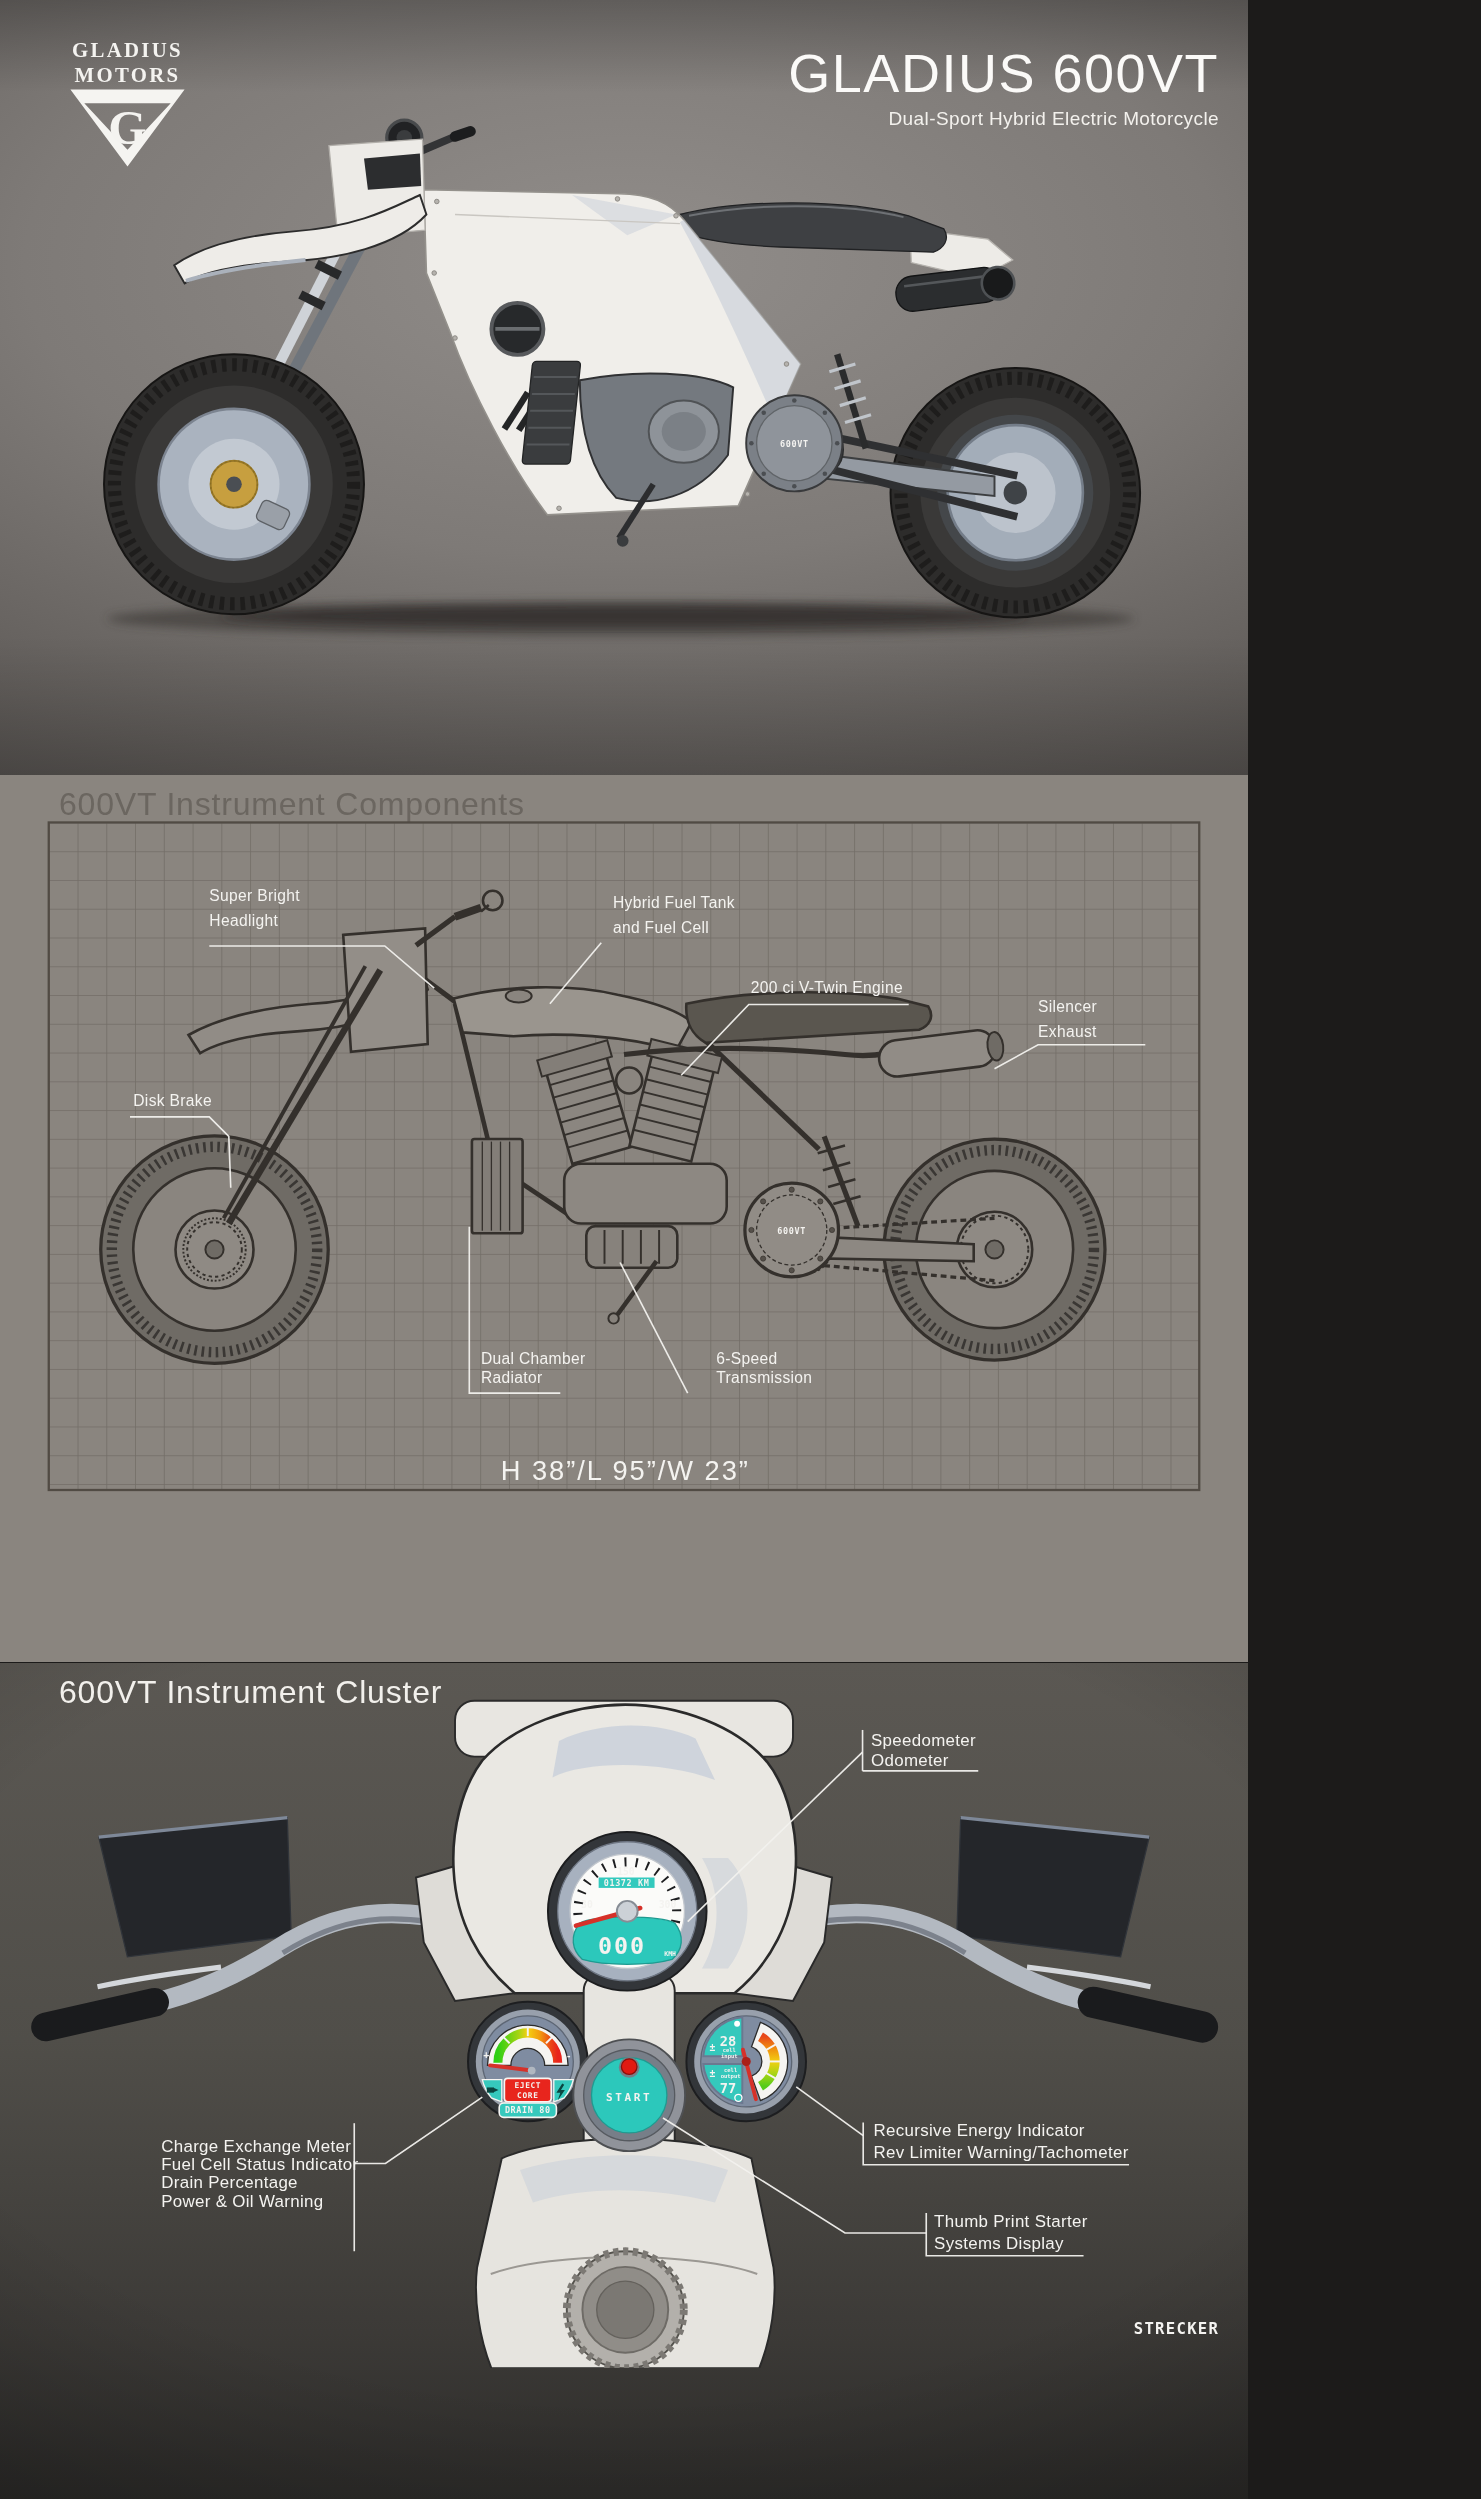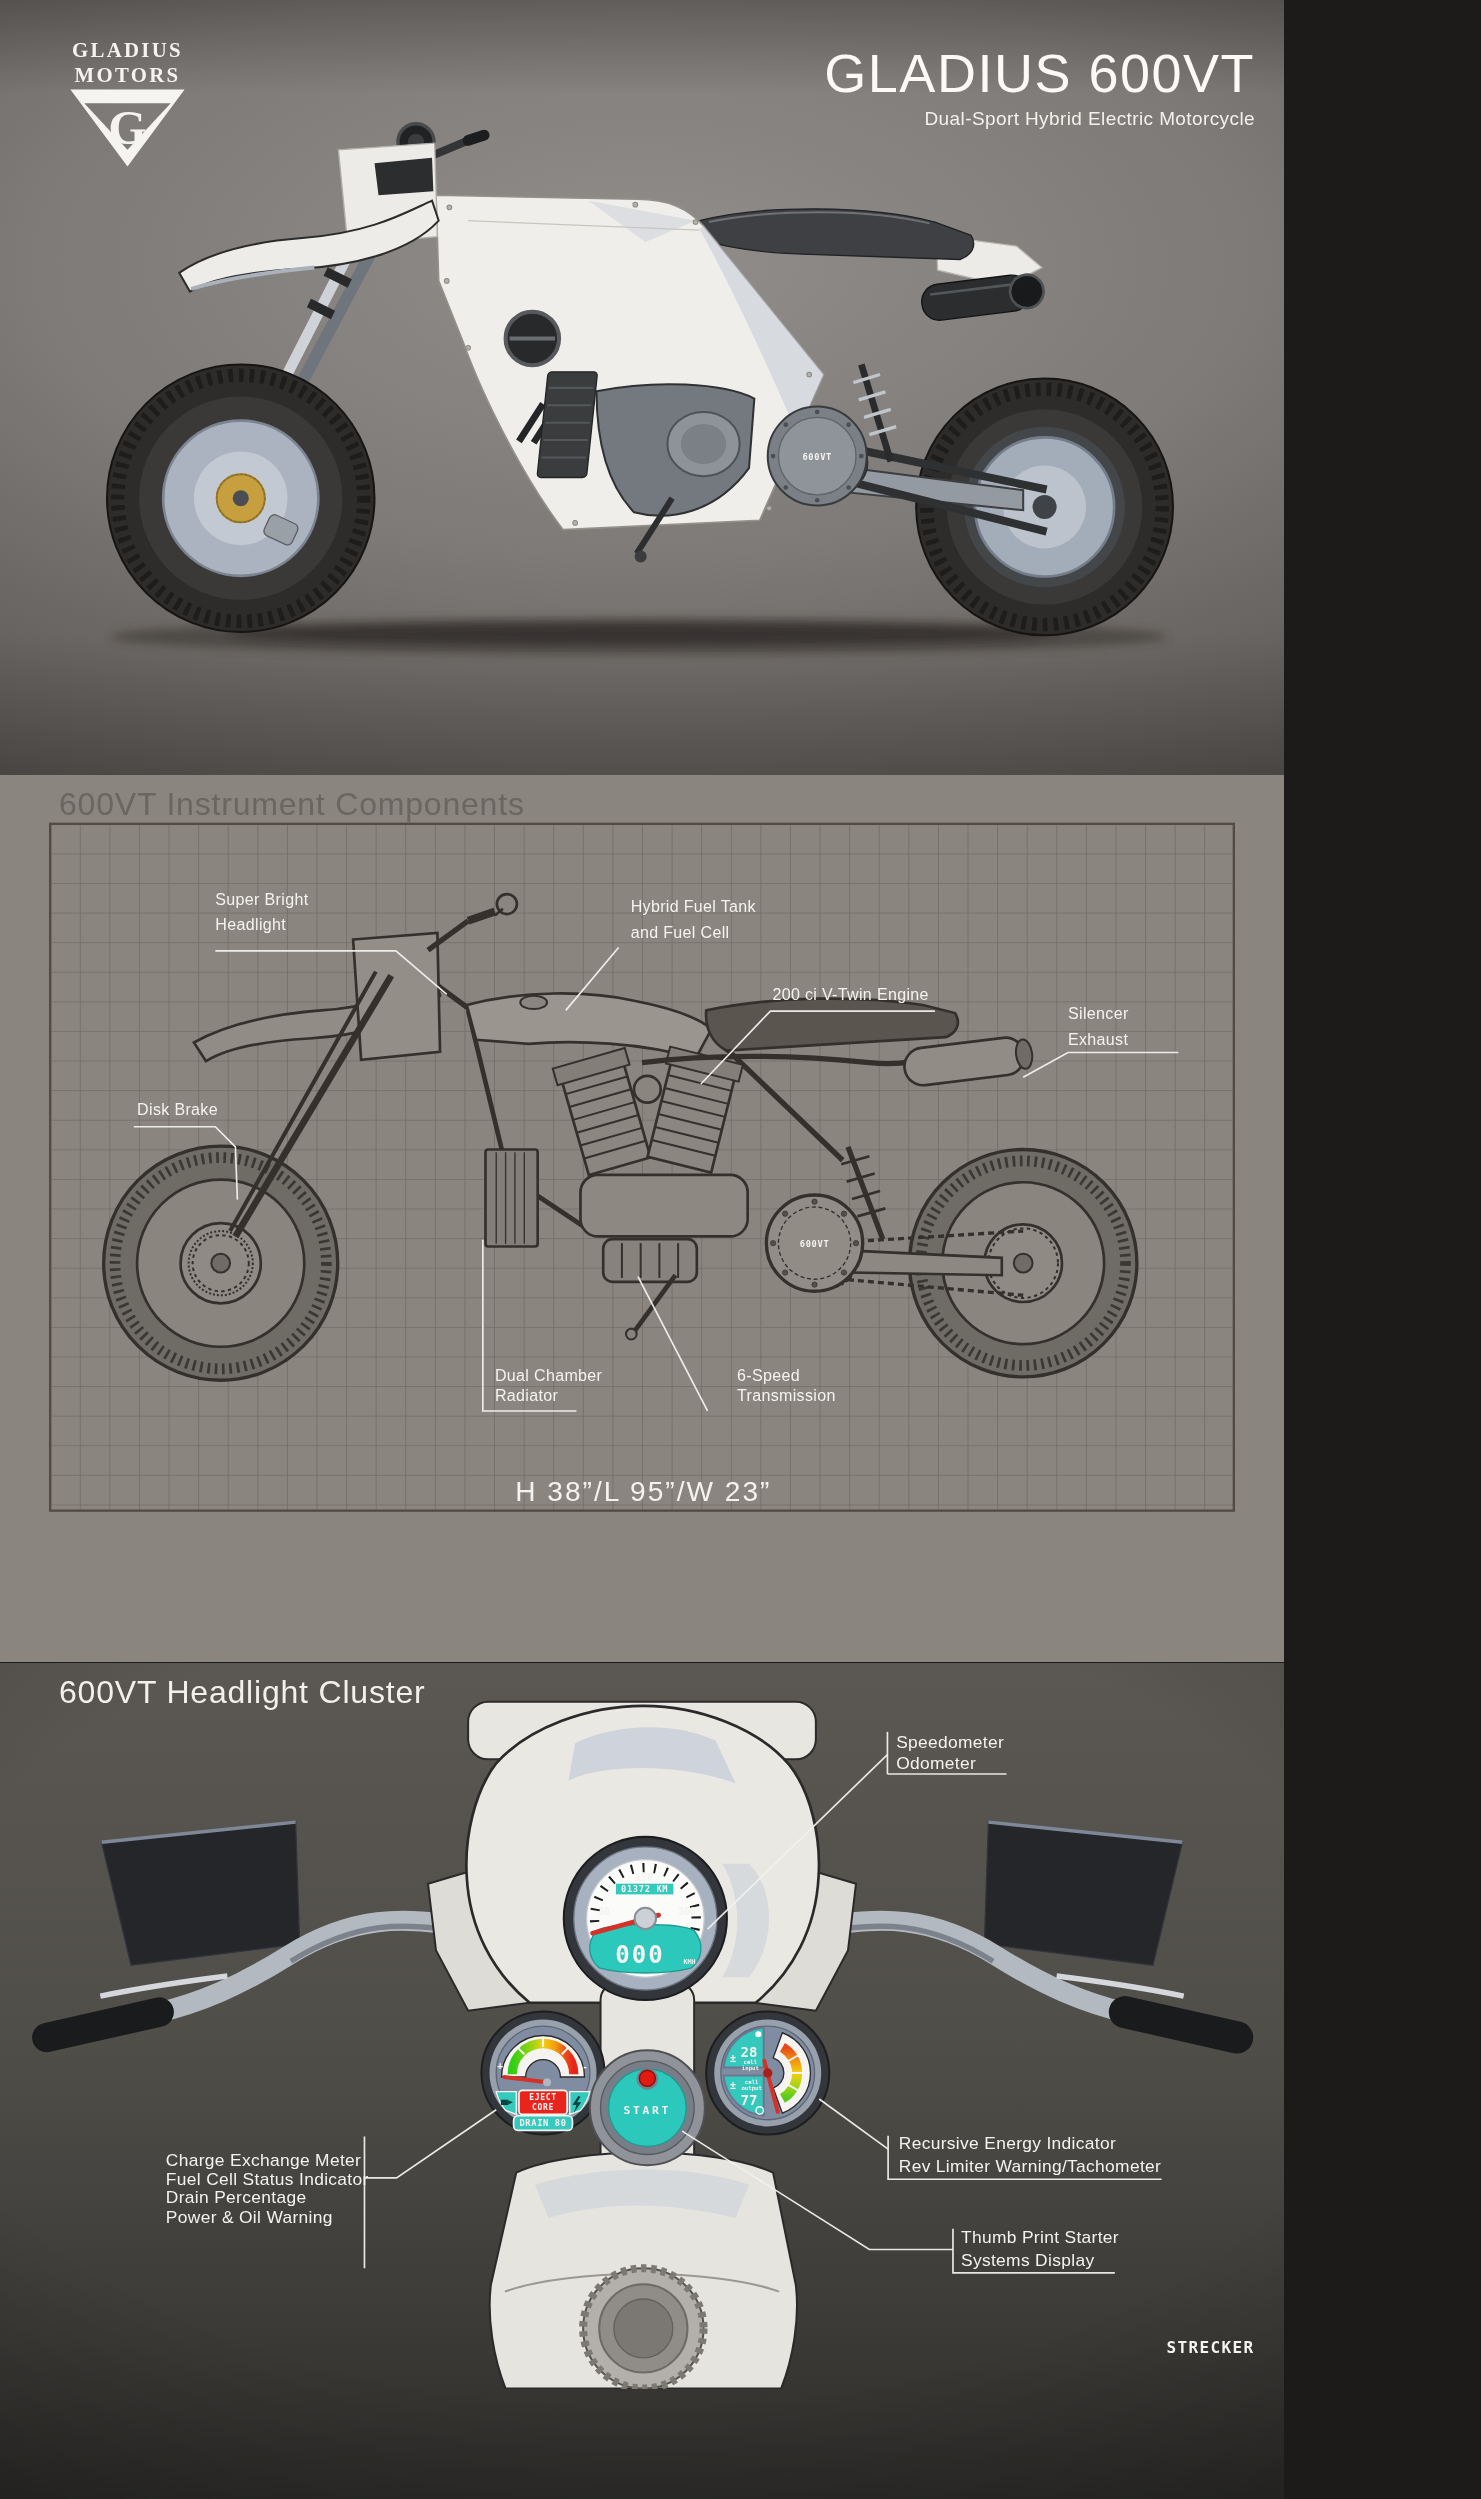--- a/index.html
+++ b/index.html
@@ -1,18 +1,18 @@
 <!DOCTYPE html>
 <html style="font-size:12.3px"><head>
 <meta charset="utf-8">
 <style>
   html,body{margin:0;padding:0;background:#1c1b1a;}
   .page{position:relative;width:1481px;height:2500px;margin:0 auto;overflow:hidden;
         font-family:"Liberation Sans",sans-serif;}
-  .sec{position:absolute;left:0;width:1248px;overflow:hidden;padding-left:36px;}
+  .sec{position:absolute;left:0;width:1248px;overflow:hidden;}
   
   .sec1{top:0;height:775px;
     background:radial-gradient(120% 95% at 50% 34%, #918d8a 0%, #7e7a77 40%, #615d5a 72%, #454240 100%);}
   .sec1:after{content:"";position:absolute;inset:0;
     background:linear-gradient(to bottom, rgba(0,0,0,.25) 0%, rgba(0,0,0,0) 12%, rgba(0,0,0,0) 82%, rgba(0,0,0,.18) 100%);}
   .logo{position:absolute;left:58px;top:37px;width:139px;z-index:3;}
   .titleblock{position:absolute;right:29px;top:45px;text-align:right;z-index:3;}
   .title{color:#fbfaf8;font-size:54px;letter-spacing:1.5px;font-weight:400;line-height:1.05;}
   .subtitle{color:#f3f1ed;font-size:19px;letter-spacing:0.4px;margin-top:6.2px;font-weight:400;}
   .heroArt{position:absolute;inset:0;z-index:2;}
@@ -345,21 +345,21 @@
       <g>
         <text x="1102" y="906" class="lbl">6-Speed</text>
         <text x="1102" y="936" class="lbl">Transmission</text>
         <polyline class="leader" points="954,750 1058,951"></polyline>
       </g>
       <text x="962" y="1085" text-anchor="middle" font-size="42" letter-spacing="3" fill="#f7f6f3">H 38”/L 95”/W 23”</text>
     </svg>
   </div>
 
   <div class="sec sec3">
-    <div class="heading">600VT Headlight Cluster</div>
+    <div class="heading">600VT Instrument Cluster</div>
 
     <svg class="clArt" viewBox="0 0 1920 1085">
       <defs>
         <linearGradient id="lgCharge" x1="0%" y1="0%" x2="100%" y2="0%">
           <stop offset="0%" stop-color="#2fcf14"></stop>
             <stop offset="35%" stop-color="#a8d414"></stop>
           <stop offset="50%" stop-color="#f5cf12"></stop>
             <stop offset="70%" stop-color="#f29c0f"></stop>
           <stop offset="88%" stop-color="#ea4816"></stop>
             <stop offset="100%" stop-color="#e8231c"></stop>

